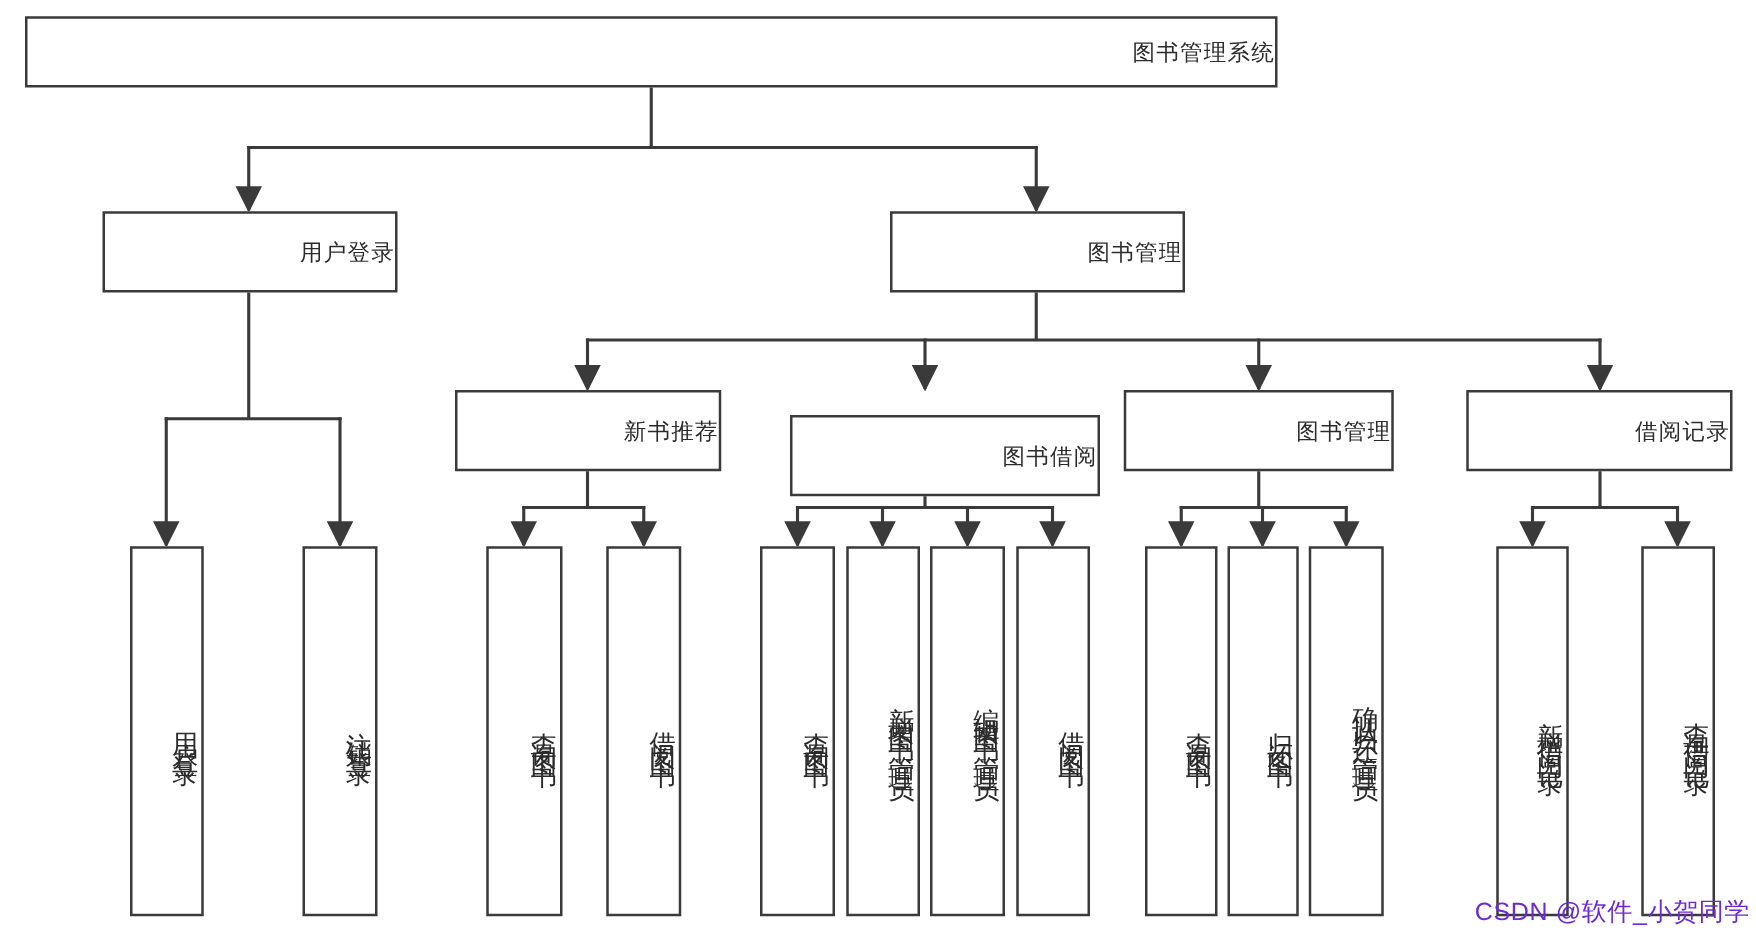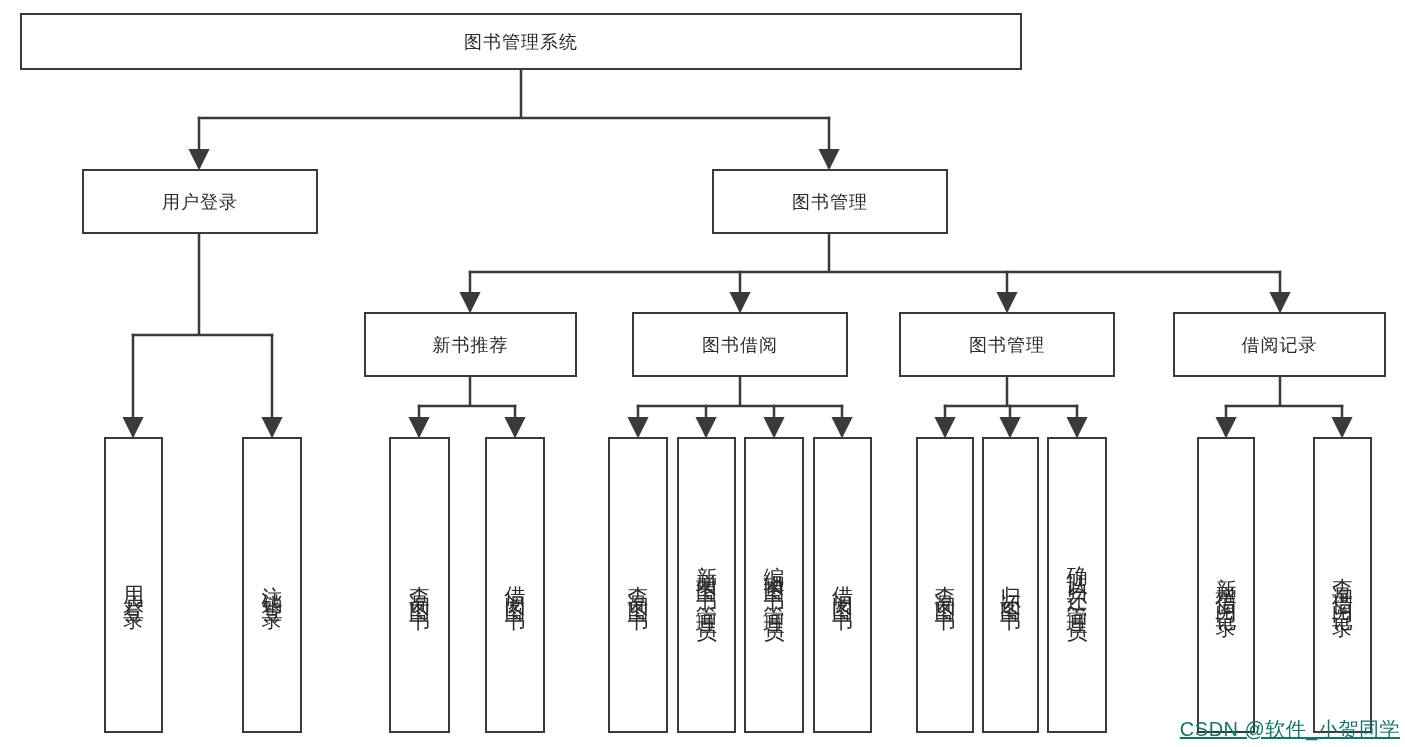--- a/index.html
+++ b/index.html
@@ -16,21 +16,21 @@
     left: 0; top: 0;
     z-index: 0;
   }
   .node {
     position: absolute;
     box-sizing: border-box;
     background: #ffffff;
     border: 2.5px solid #3a3a3a;
     display: flex;
     align-items: center;
-    justify-content: center;
+    justify-content: flex-end;
     color: #2b2b2b;
     z-index: 1;
   }
   .node.h-label {
     font-size: 18px;
     letter-spacing: 1px;
   }
   .node.root {
     left: 20px; top: 13px; width: 1002px; height: 57px;
   }
@@ -43,24 +43,23 @@
     font-size: 21px;
     letter-spacing: 8px;
     color: #2b2b2b;
     white-space: nowrap;
   }
   .watermark {
     position: absolute;
     right: 5px;
     top: 716px;
     font-size: 20px;
-    color: #0f766e;
+    color: #6d28d9;
     letter-spacing: 0.5px;
     z-index: 2;
-    text-decoration: underline;
   }
 </style>
 </head>
 <body>
 
 <div class="canvas">
 
   <svg class="connectors" width="1405" height="747" viewBox="0 0 1405 747">
     <defs>
       <marker id="arrow" viewBox="0 0 10 10" refX="8.5" refY="5" markerWidth="8.5" markerHeight="8.5" orient="auto">
@@ -111,21 +110,21 @@
   <div class="node lvl2 h-label" style="left:82px; width:236px;">
     <span>用户登录</span>
   </div>
   <div class="node lvl2 h-label" style="left:712px; width:236px;">
     <span>图书管理</span>
   </div>
 
   <div class="node lvl3 h-label" style="left:364px; width:213px;">
     <span>新书推荐</span>
   </div>
-  <div class="node lvl3 h-label" style="left:632px; width:216px;">
+  <div class="node lvl3 h-label" style="left:632px; width:248px;margin-top:20px;">
     <span>图书借阅</span>
   </div>
   <div class="node lvl3 h-label" style="left:899px; width:216px;">
     <span>图书管理</span>
   </div>
   <div class="node lvl3 h-label" style="left:1173px; width:213px;">
     <span>借阅记录</span>
   </div>
 
   <div class="node leaf" style="left:104px; width:59px;">

